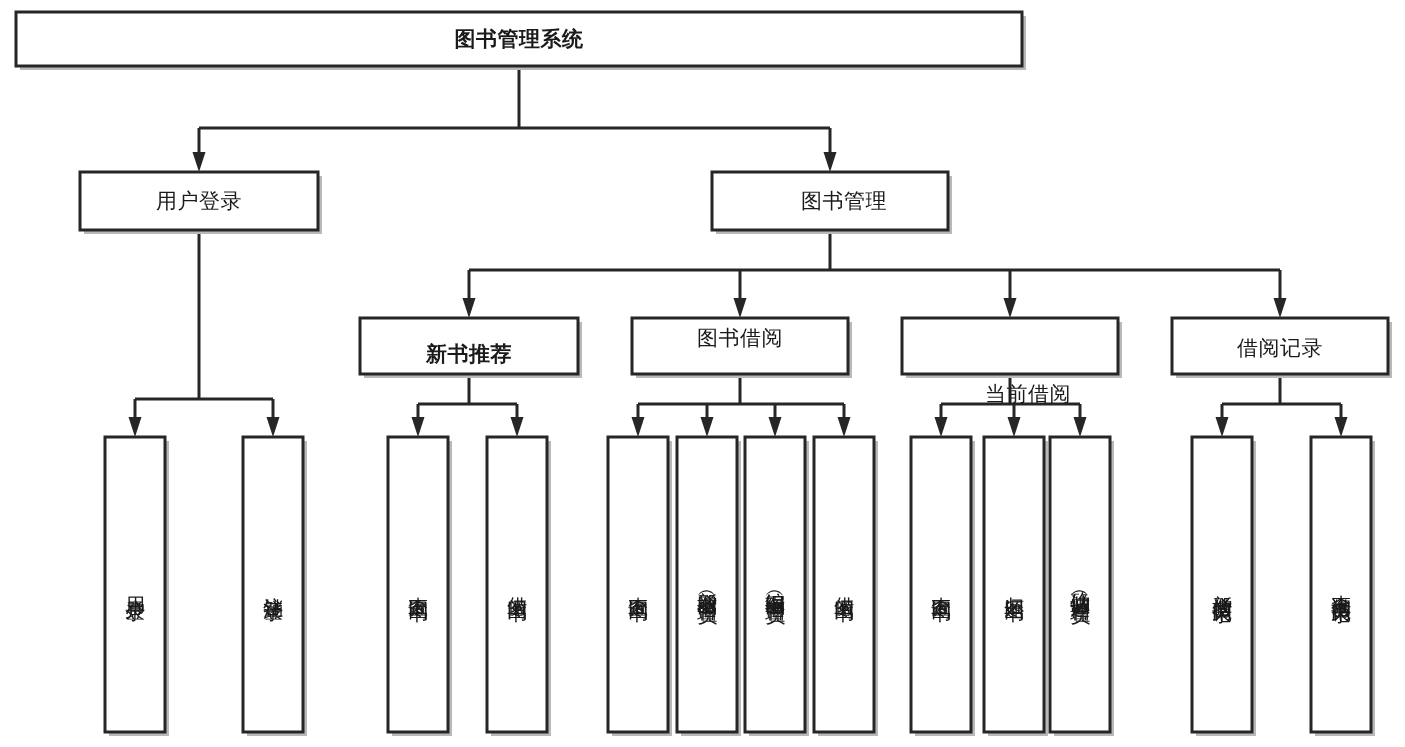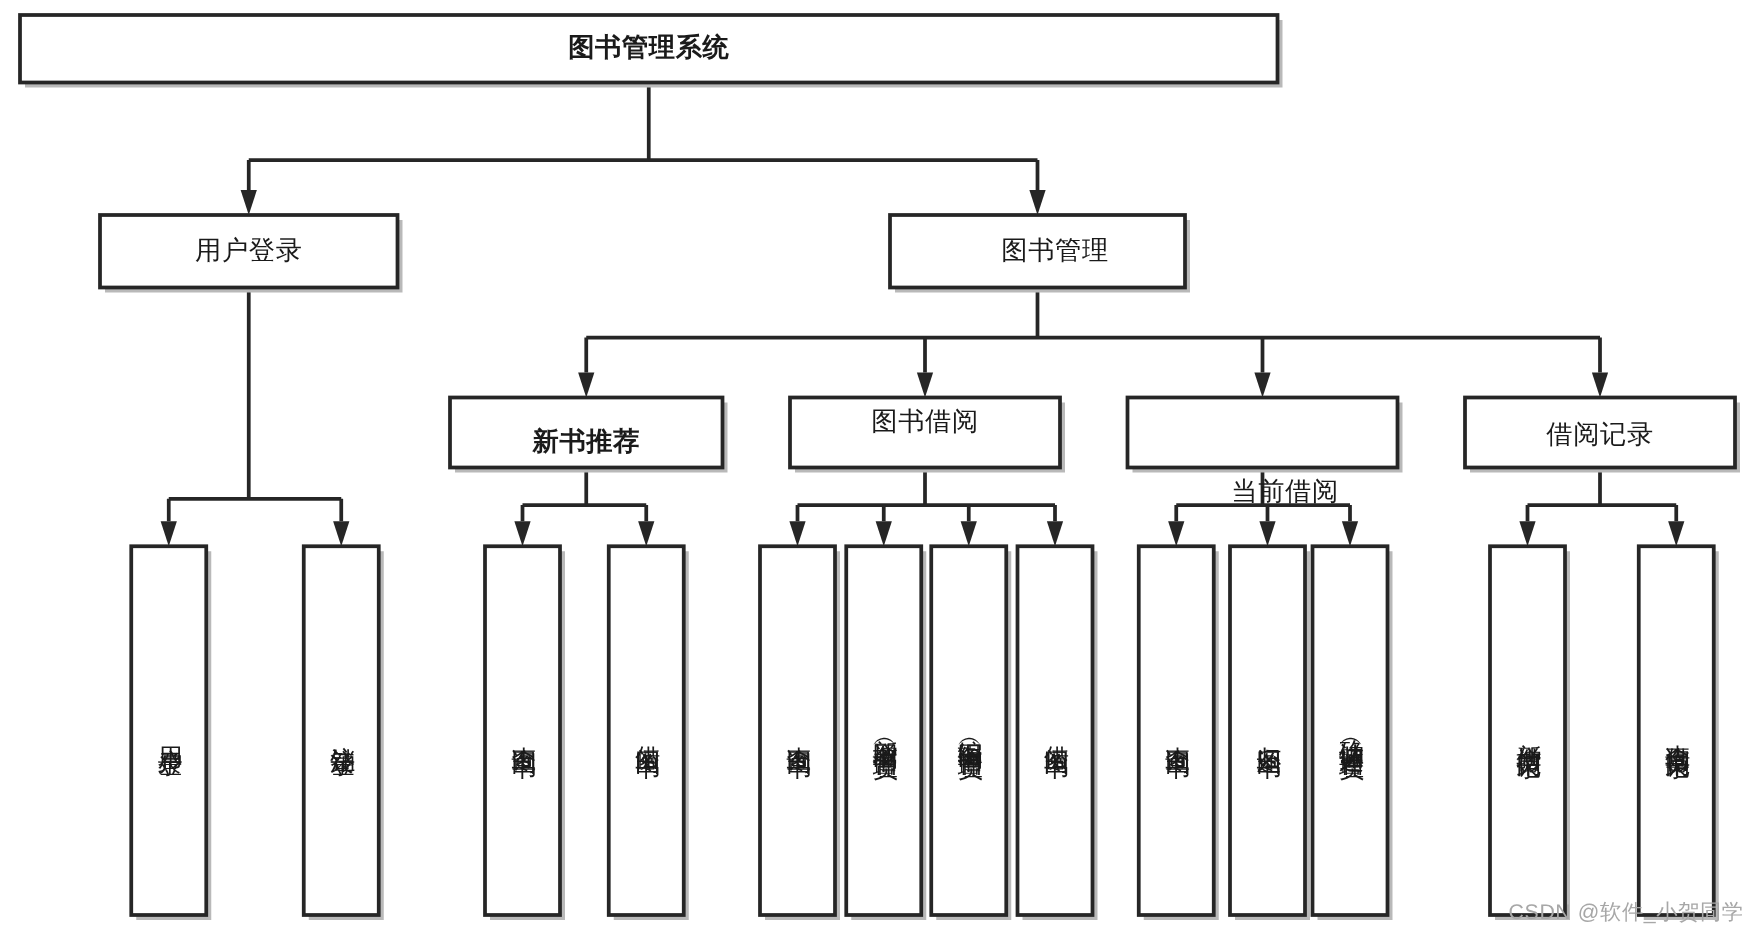--- a/index.html
+++ b/index.html
@@ -197,15 +197,14 @@
       <div class="node-label vertical" style="left: 677px; top: 437px; width: 60px; height: 295px;">新增图书（管理员）</div>
       <div class="node-label vertical" style="left: 745px; top: 437px; width: 60px; height: 295px;">编辑图书（管理员）</div>
       <div class="node-label vertical" style="left: 814px; top: 437px; width: 60px; height: 295px;">借阅图书</div>
       <div class="node-label vertical" style="left: 911px; top: 437px; width: 60px; height: 295px;">查询图书</div>
       <div class="node-label vertical" style="left: 984px; top: 437px; width: 60px; height: 295px;">归还图书</div>
       <div class="node-label vertical" style="left: 1050px; top: 437px; width: 60px; height: 295px;">确认归还（管理员）</div>
       <div class="node-label vertical" style="left: 1192px; top: 437px; width: 60px; height: 295px;">新增借阅记录</div>
       <div class="node-label vertical" style="left: 1311px; top: 437px; width: 60px; height: 295px;">查询借阅记录</div>
     </div>
 
-  <div class="watermark">CSDN @软件_小贺同学</div>
 
 </div>
 
 </body></html>

